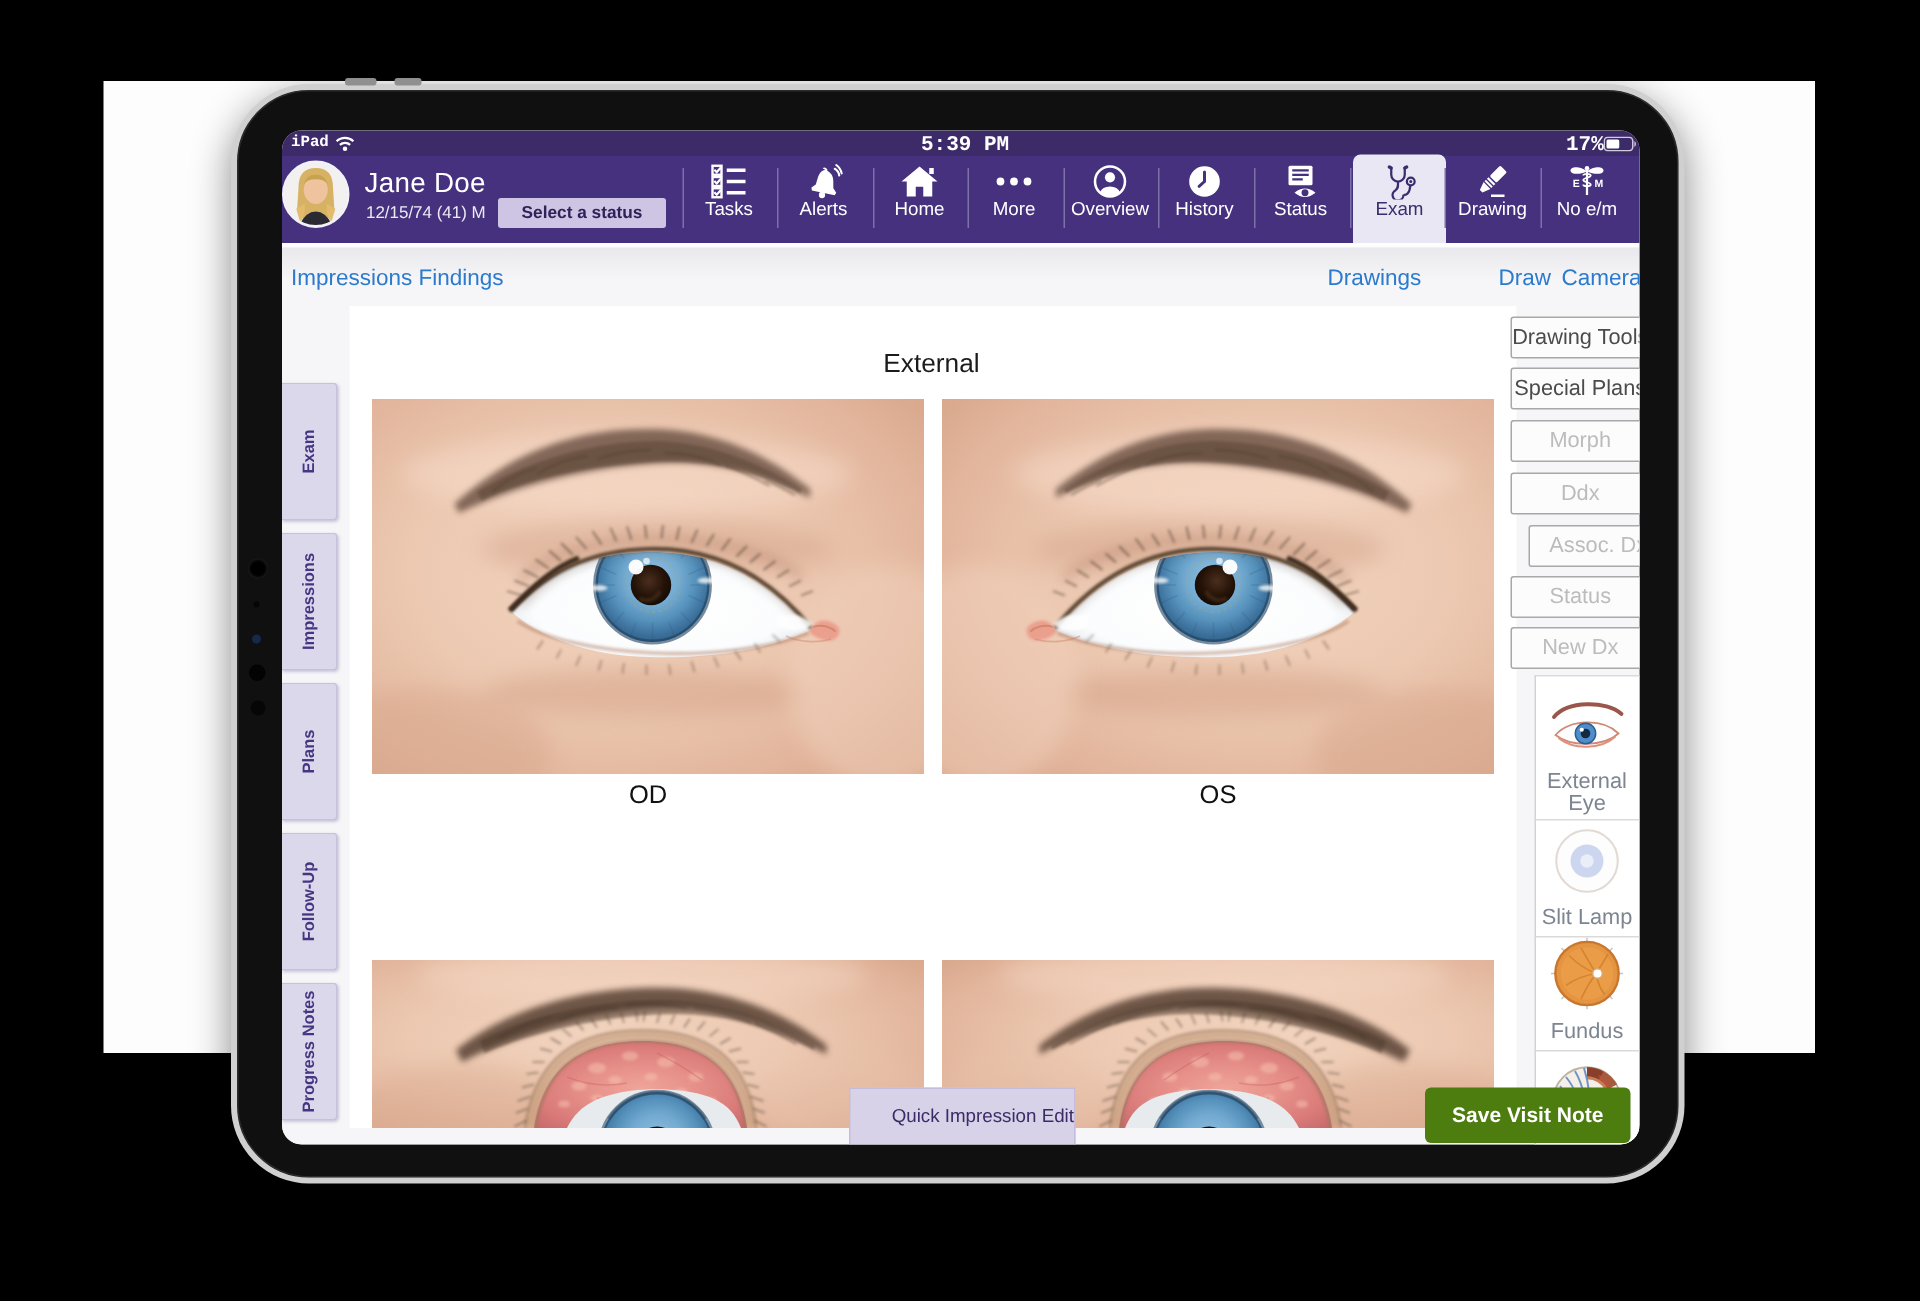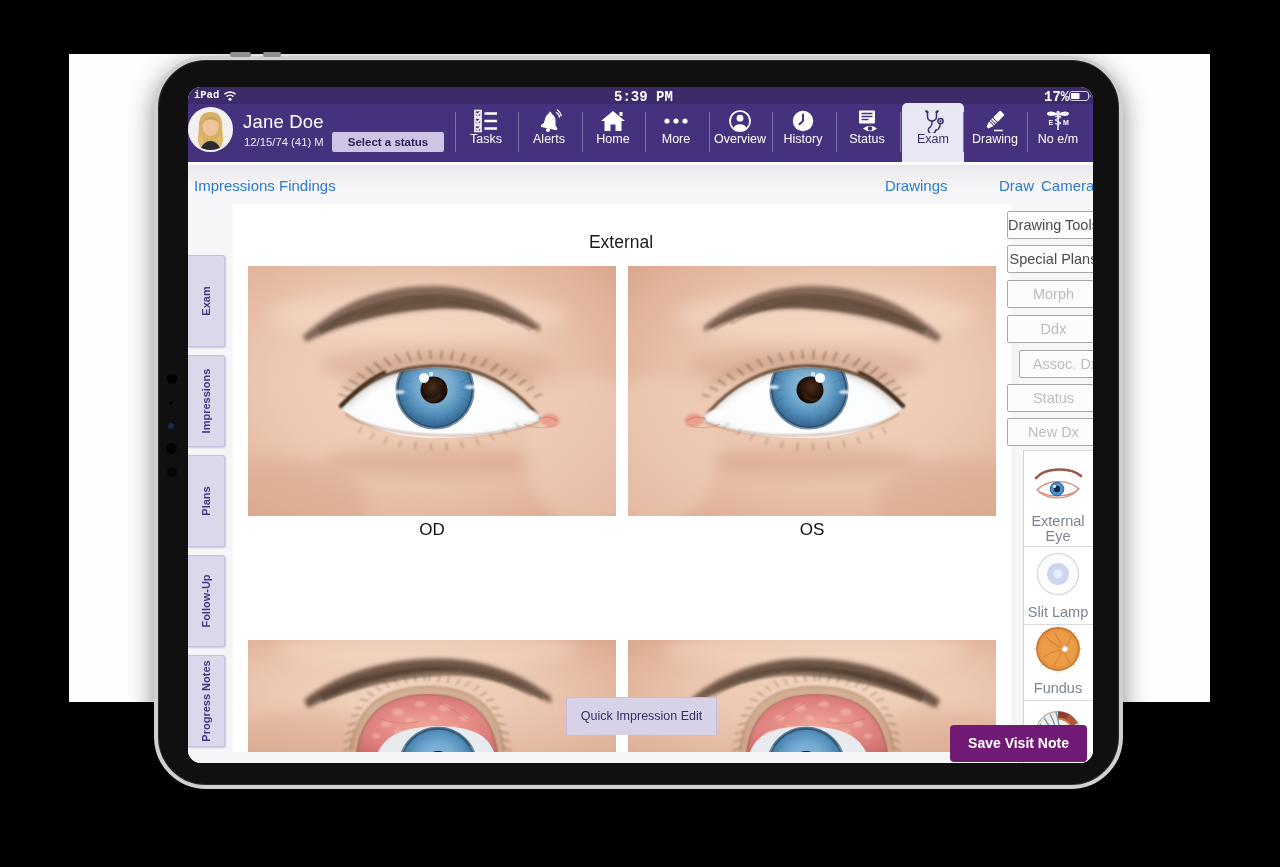--- a/index.html
+++ b/index.html
@@ -36,22 +36,22 @@
   .imgbox{position:absolute;width:368px;overflow:hidden;}
   .eyelabel{position:absolute;width:80px;text-align:center;font-size:17px;color:#111;}
   .external{position:absolute;left:343px;top:145px;width:180px;text-align:center;font-size:17.5px;color:#1b1b1b;}
   
   .sbtn{position:absolute;left:819px;width:93px;height:28px;background:#fcfcfc;border:1px solid #a8a8a8;box-sizing:border-box;border-radius:2px;text-align:center;font-size:14.5px;line-height:26px;}
   .sbtn.en{color:#4b4b4b;}
   .sbtn.dis{color:#bcbcbc;}
   .sidepanel{position:absolute;left:835px;top:363px;width:70px;height:313px;background:#fff;border-left:1px solid #d2d2d2;border-top:1px solid #dadada;box-sizing:border-box;}
   .sep{position:absolute;left:835px;width:70px;height:1px;background:#dadada;}
   .icolbl{position:absolute;left:828px;width:84px;text-align:center;font-size:14.5px;color:#7c8591;line-height:15px;}
-  .qedit{position:absolute;left:378px;top:610px;width:151px;height:38px;background:#d8d2e9;border:1px solid #c4bcda;border-bottom:none;box-sizing:border-box;color:#3b2b66;font-size:12.5px;text-align:center;line-height:36px;}
-  .savebtn{position:absolute;left:762px;top:638px;width:137px;height:37px;background:#701a75;border-radius:4px;color:#fff;font-weight:bold;font-size:14px;text-align:center;line-height:37px;}
+  .qedit{position:absolute;left:378px;top:638px;width:151px;height:38px;background:#d8d2e9;border:1px solid #c4bcda;border-bottom:none;box-sizing:border-box;color:#3b2b66;font-size:12.5px;text-align:right;line-height:36px;}
+  .savebtn{position:absolute;left:762px;top:638px;width:137px;height:37px;background:#4d7c0f;border-radius:4px;color:#fff;font-weight:bold;font-size:14px;text-align:center;line-height:37px;}
 </style>
 </head>
 <body>
   <div class="paper"></div>
   <div class="ipad"></div>
   <div class="volbtn" style="left:230px;width:21px;"></div>
   <div class="volbtn" style="left:263px;width:18px;"></div>
   <div class="cam" style="left:165px;top:372px;width:14px;height:14px;background:#000;box-shadow:inset 0 0 2px 1px #1e1e1e;"></div>
   <div class="cam" style="left:169px;top:401px;width:4px;height:4px;background:#050505;"></div>
   <div class="cam" style="left:168px;top:423px;width:6px;height:6px;background:#16294d;"></div>

